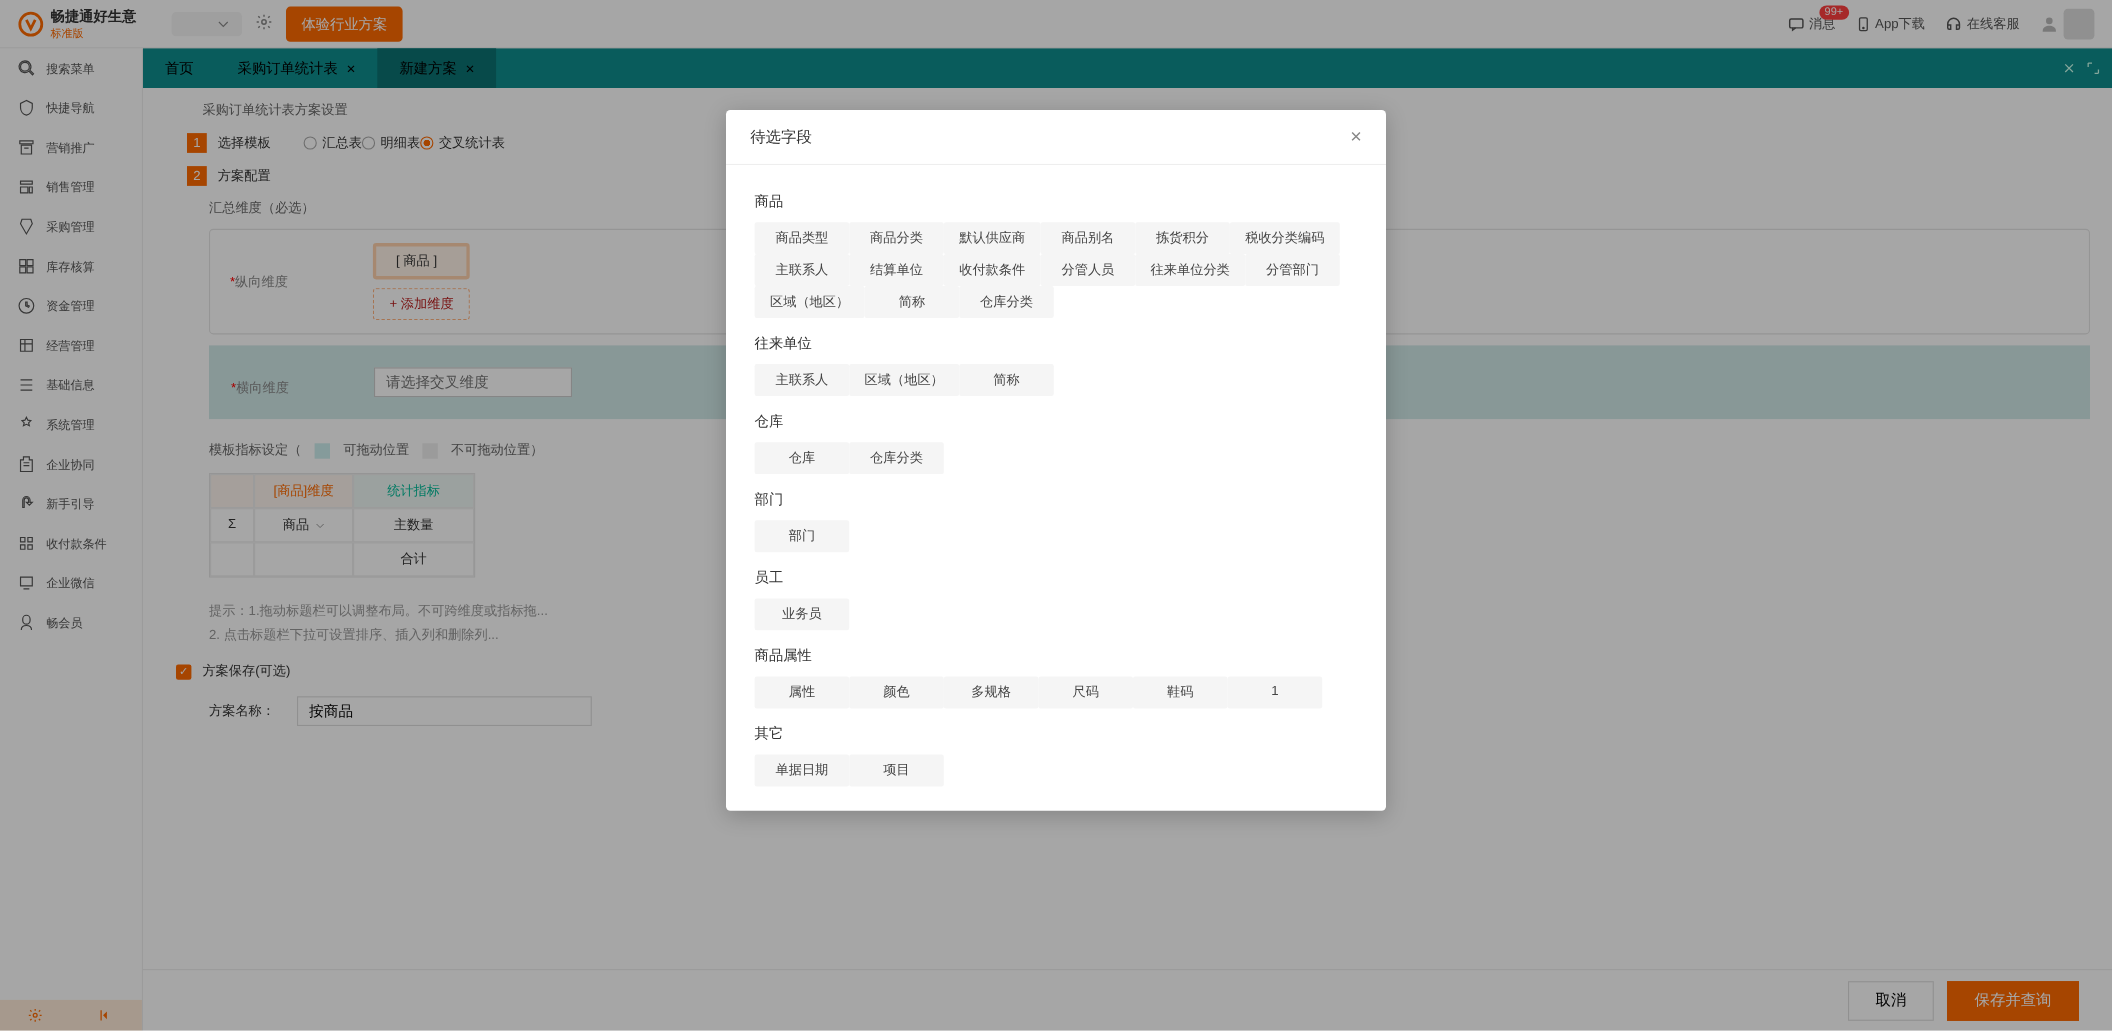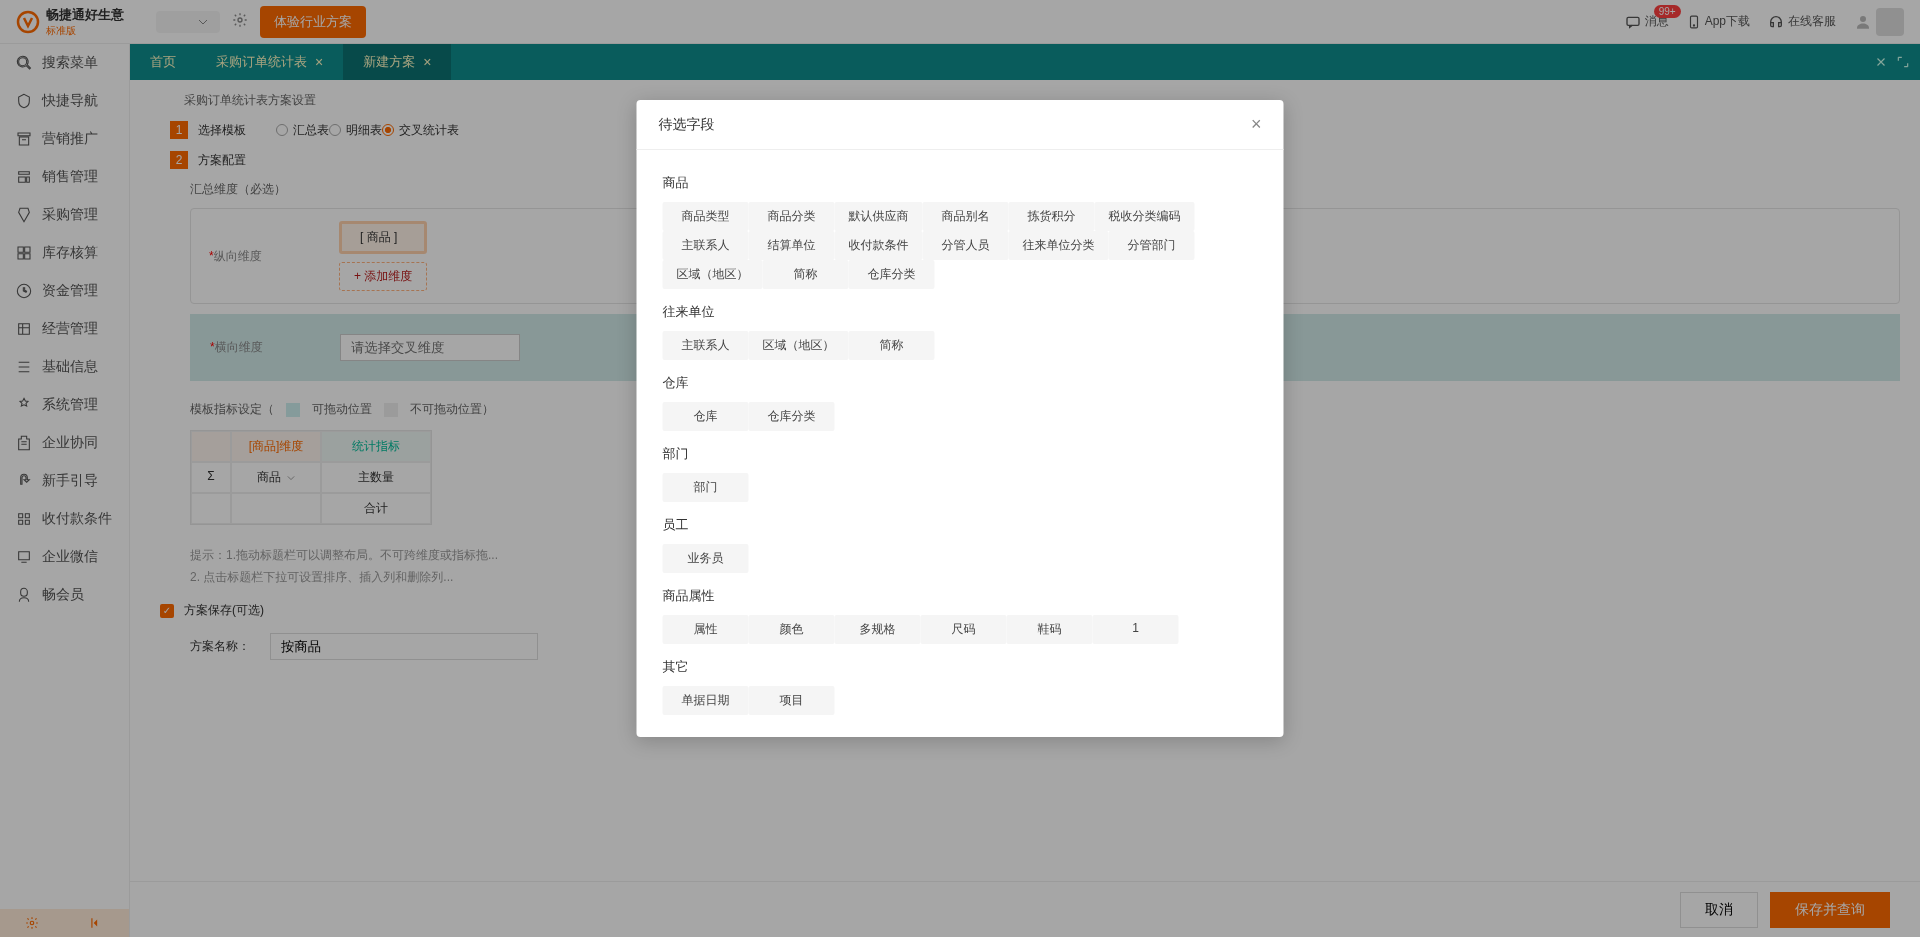--- a/index.html
+++ b/index.html
@@ -14,27 +14,27 @@
 .dropdown-btn { background: #f5f5f5; border-radius: 4px; padding: 6px 12px; display: flex; align-items: center; gap: 30px; margin-left: 10px; color: #aaa; }
 .gear-btn { margin: 0 12px; color: #888; }
 .primary-btn { background: #ff6a00; color: #fff; border: none; border-radius: 4px; padding: 7px 14px; font-size: 13px; cursor: pointer; }
 .top-header-right { margin-left: auto; display: flex; align-items: center; gap: 18px; color: #555; font-size: 12px; }
 .top-header-right .item { display: flex; align-items: center; gap: 4px; position: relative; }
 .badge { position: absolute; top: -8px; right: -12px; background: #ff4040; color: #fff; border-radius: 8px; font-size: 10px; padding: 1px 5px; }
 .avatar { width: 28px; height: 28px; background: #ddd; border-radius: 4px; }
 
 
 .sidebar { position: absolute; left: 0; top: 44px; bottom: 0; width: 130px; background: #fff; border-right: 1px solid #eee; }
-.sidebar-item { display: flex; align-items: center; gap: 10px; padding: 10px 16px; color: #555; font-size: 14px; cursor: pointer; }
+.sidebar-item { display: flex; align-items: center; gap: 10px; padding: 10px 16px; color: #555; font-size: 11px; cursor: pointer; }
 .sidebar-item svg { width: 16px; height: 16px; }
 .sidebar-footer { position: absolute; bottom: 0; left: 0; right: 0; height: 28px; background: #ffecd9; display: flex; align-items: center; justify-content: space-around; color: #ff6a00; }
 
 
 .tab-bar { position: absolute; left: 130px; right: 0; top: 44px; height: 36px; background: #0f8e8e; display: flex; align-items: center; }
-.tab { padding: 0 20px; height: 36px; display: flex; align-items: center; gap: 8px; color: #fef9c3; font-size: 13px; cursor: pointer; }
+.tab { padding: 0 20px; height: 36px; display: flex; align-items: center; gap: 8px; color: #000000; font-size: 13px; cursor: pointer; }
 .tab.active { background: #0b7272; }
 .tab-close { font-size: 14px; }
 .tab-bar-right { margin-left: auto; display: flex; gap: 8px; padding-right: 10px; color: #cfe; }
 
 
 .content { position: absolute; left: 130px; right: 0; top: 80px; bottom: 0; background: #fff; padding: 12px 20px; overflow: hidden; }
 .page-title { font-size: 12px; color: #666; margin-bottom: 10px; margin-left: 34px; }
 .step-row { display: flex; align-items: center; gap: 10px; margin: 12px 0 12px 20px; }
 .step-num { background: #ff6a00; color: #fff; width: 18px; height: 18px; display: inline-flex; align-items: center; justify-content: center; font-size: 12px; }
 .step-label { font-weight: normal; }
@@ -42,21 +42,21 @@
 .radio-item { display: flex; align-items: center; gap: 5px; }
 .radio-dot { width: 12px; height: 12px; border: 1px solid #aaa; border-radius: 50%; display: inline-block; }
 .radio-dot.checked { border-color: #ff6a00; background: radial-gradient(circle, #ff6a00 40%, #fff 45%); }
 
 .config-section { margin-left: 40px; }
 .dim-block { border: 1px solid #e5e5e5; border-radius: 4px; padding: 12px 18px; margin-top: 10px; display: flex; align-items: center; }
 .dim-label { color: #888; font-size: 12px; width: 90px; }
 .dim-label .req { color: #f00; }
 .pill { border: 3px solid #1d4ed8; padding: 5px 18px; background: #fafafa; border-radius: 3px; font-size: 12px; }
 .add-link { color: #b91c1c; font-size: 12px; border: 1px dashed #ffb27f; padding: 5px 14px; border-radius: 3px; }
-.blue-block { background: #d1eae9; margin-top: 10px; display: flex; align-items: center; padding: 20px; }
+.blue-block { background: #d1eae9; margin-top: 10px; display: flex; align-items: flex-end; padding: 20px; }
 .blue-block input { border: 1px solid #ccc; padding: 5px 10px; background: #fff; width: 180px; }
 
 .legend-row { margin-top: 20px; display: flex; align-items: center; gap: 12px; font-size: 12px; color: #666; }
 .legend-sw { width: 14px; height: 14px; display: inline-block; }
 .legend-sw.drag { background: #cdeeee; }
 .legend-sw.nodrag { background: #eee; }
 
 .preview-table { margin-top: 12px; border: 1px solid #e5e5e5; display: inline-block; }
 .preview-table .row { display: flex; }
 .preview-table .cell { border: 1px solid #eee; padding: 6px 0; font-size: 12px; text-align: center; }
@@ -72,21 +72,21 @@
 .checkbox { width: 14px; height: 14px; background: #ff6a00; display: inline-flex; align-items: center; justify-content: center; color: #fff; font-size: 10px; border-radius: 2px; }
 .name-input { border: 1px solid #ddd; padding: 5px 10px; width: 268px; margin-left: 10px; }
 
 
 .footer-bar { position: absolute; left: 130px; right: 0; bottom: 0; height: 56px; background: #fff; border-top: 1px solid #eee; display: flex; align-items: center; justify-content: flex-end; gap: 12px; padding: 0 30px; }
 .btn { padding: 8px 24px; font-size: 14px; border: 1px solid #ddd; background: #fff; cursor: pointer; }
 .btn.save { background: #ff6a00; color: #fff; border-color: #ff6a00; }
 
 
 .overlay { position: absolute; inset: 0; background: rgba(0,0,0,0.35); }
-.modal { position: absolute; left: 50%; top: 100px; transform: translateX(-50%); width: 647px; background: #fff; border-radius: 4px; box-shadow: 0 4px 20px rgba(0,0,0,0.2); }
+.modal { position: absolute; left: 50%; top: 100px; transform: translateX(-50%); width: 600px; background: #fff; border-radius: 4px; box-shadow: 0 4px 20px rgba(0,0,0,0.2); }
 .modal-header { padding: 14px 22px; border-bottom: 1px solid #eee; display: flex; align-items: center; }
 .modal-title { font-size: 14px; }
 .modal-close { margin-left: auto; font-size: 18px; color: #888; cursor: pointer; }
 .modal-body { padding: 10px 26px 22px; max-height: 680px; overflow: auto; }
 .field-group { margin-top: 14px; }
 .group-title { font-size: 13px; color: #333; margin-bottom: 10px; }
 .chips { display: flex; flex-wrap: wrap; gap: 0; }
 .chip { min-width: 86px; text-align: center; background: #f5f5f5; padding: 6px 14px; font-size: 12px; color: #444; border-radius: 2px; cursor: pointer; }
 </style>
 </head>

